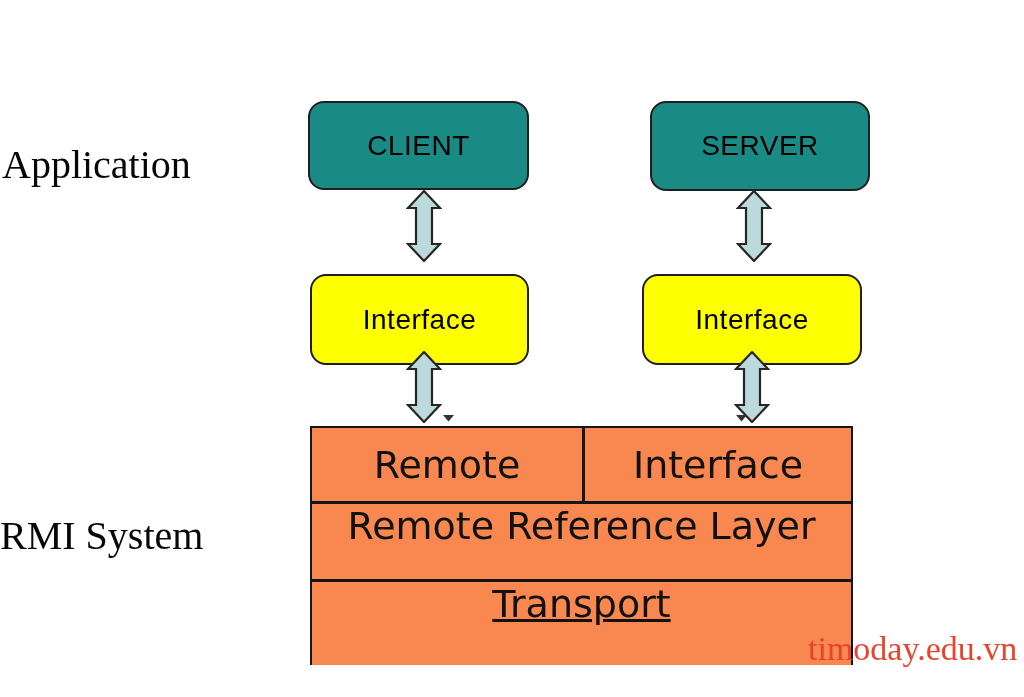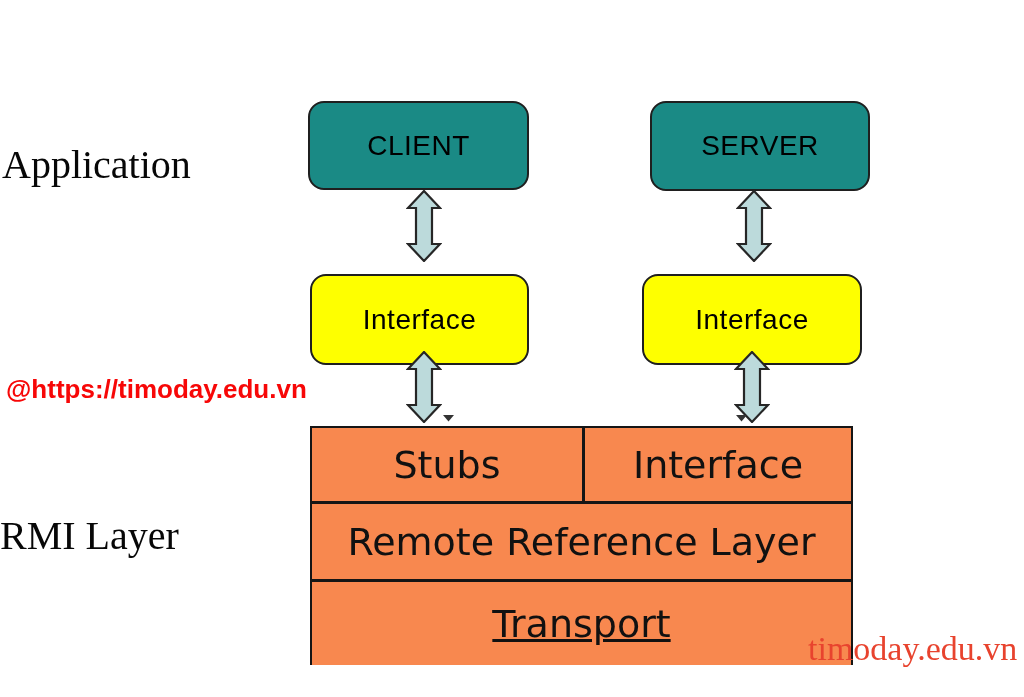--- a/index.html
+++ b/index.html
@@ -47,37 +47,36 @@
   .tick2 { left:736px; top:415px; }
 
   .rmi-table {
     position:absolute; left:310px; top:426px; width:543px; height:239px;
     background:var(--table, #f8884f);
     border:2px solid #151515; border-bottom:none;
     display:flex; flex-direction:column;
     font-family:"DejaVu Sans", sans-serif; font-size:38px; color:#111;
     z-index:1;
   }
-  .trow { display:flex; align-items:center; justify-content:center; }
+  .trow { display:flex; justify-content:center; }
   .trow1 { height:76px; border-bottom:3px solid #151515; align-items:stretch; }
   .trow2 { height:78px; border-bottom:3px solid #151515; }
   .trow3 { flex:1;text-decoration:underline; }
   .tcell { display:flex; align-items:center; justify-content:center; height:100%; }
   .tcell-stubs { width:273px; border-right:3px solid #151515; }
   .tcell-skel { flex:1; }
 </style>
 </head>
 <body>
 
 <div class="canvas">
 
   <div class="side-label lbl-application">Application</div>
-  <div class="side-label lbl-rmi">RMI Layer</div>
+  <div class="side-label lbl-rmi">RMI System</div>
 
-  <div class="wm-left">@https://timoday.edu.vn</div>
   <div class="wm-br">timoday.edu.vn</div>
 
   <div class="box box-teal box-client">
     <span>CLIENT</span>
   </div>
   <div class="box box-teal box-server">
     <span>SERVER</span>
   </div>
 
   <div class="box box-yellow box-iface1">
@@ -103,21 +102,21 @@
   <svg class="tick tick1" width="11" height="7" viewBox="0 0 11 7">
     <polygon points="0,0 11,0 5.5,6.5" fill="#333"></polygon>
   </svg>
   <svg class="tick tick2" width="11" height="7" viewBox="0 0 11 7">
     <polygon points="0,0 11,0 5.5,6.5" fill="#333"></polygon>
   </svg>
 
   <div class="rmi-table">
     <div class="trow trow1">
       <div class="tcell tcell-stubs">
-        <span>Stubs</span>
+        <span>Remote</span>
       </div>
       <div class="tcell tcell-skel">
         <span>Interface</span>
       </div>
     </div>
     <div class="trow trow2">
       <span>Remote Reference Layer</span>
     </div>
     <div class="trow trow3">
       <span>Transport</span>

